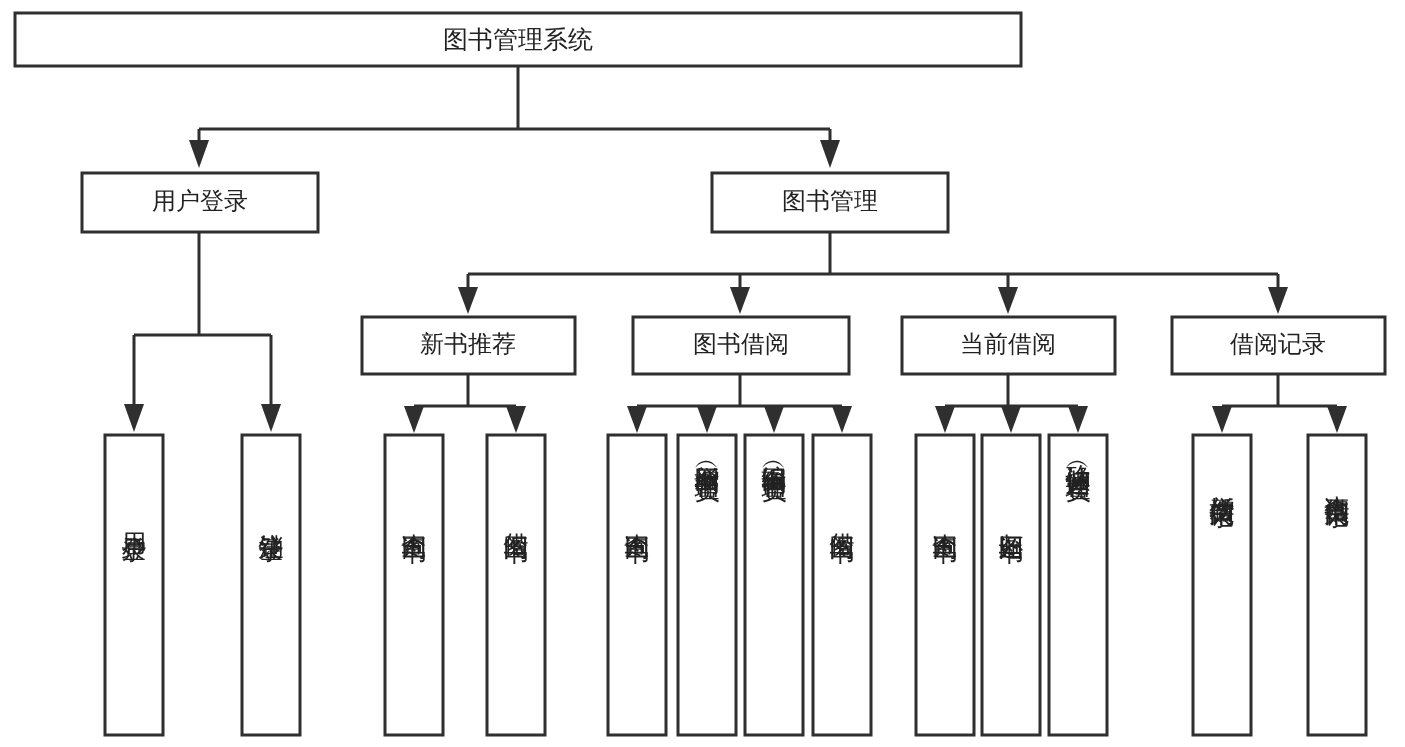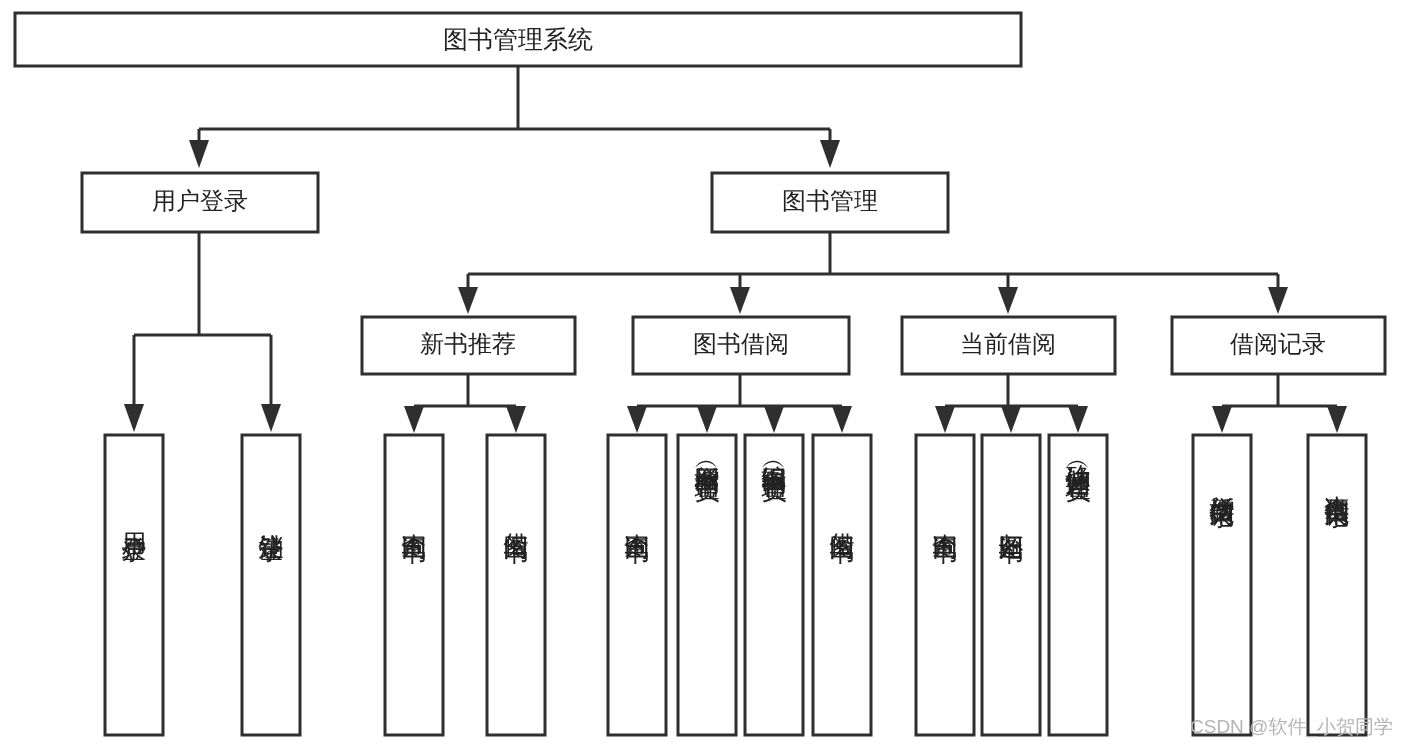--- a/index.html
+++ b/index.html
@@ -236,15 +236,14 @@
     <span class="leaf-label" style="margin-top:10px;">确认归还（管理员）</span>
   </div>
 
   <div class="leaf-label-wrap" style="left:1193px; top:435px; width:58px; height:300px;">
     <span class="leaf-label" style="margin-top:40px;">新增借阅记录</span>
   </div>
   <div class="leaf-label-wrap" style="left:1308px; top:435px; width:58px; height:300px;">
     <span class="leaf-label" style="margin-top:40px;">查询借阅记录</span>
   </div>
 
-  <div class="watermark">CSDN @软件_小贺同学</div>
 
 </div>
 
 </body></html>

